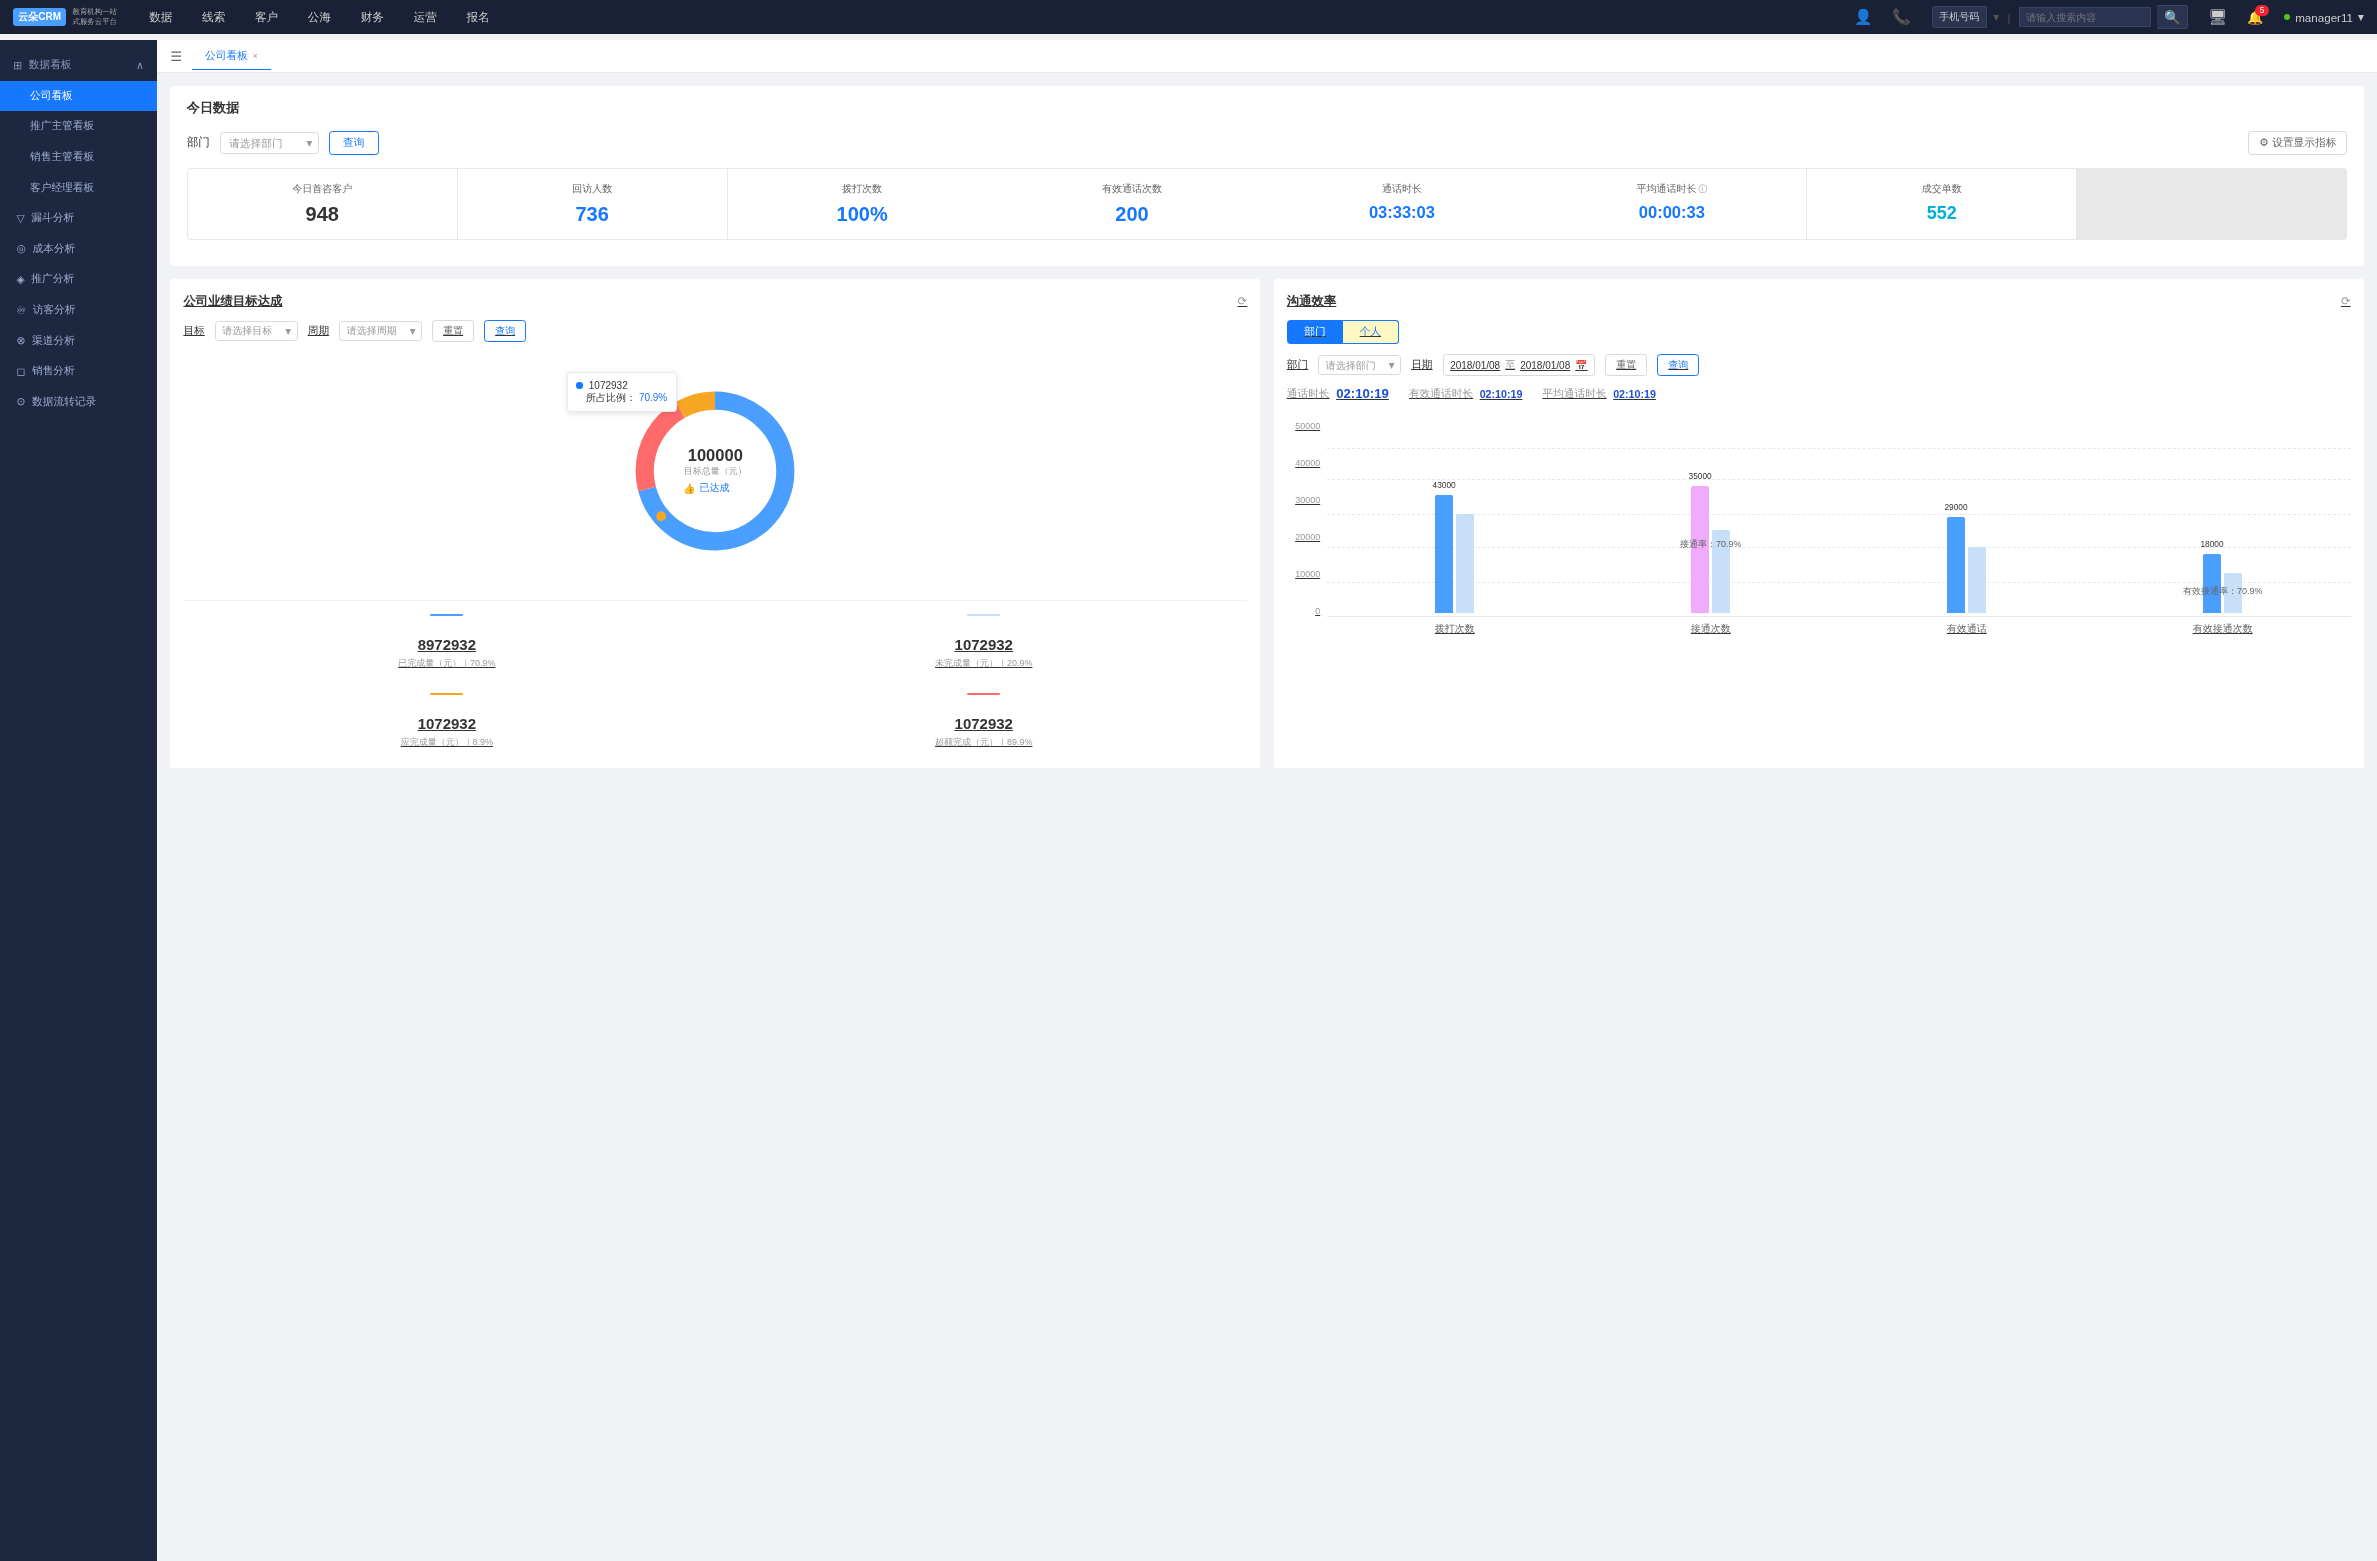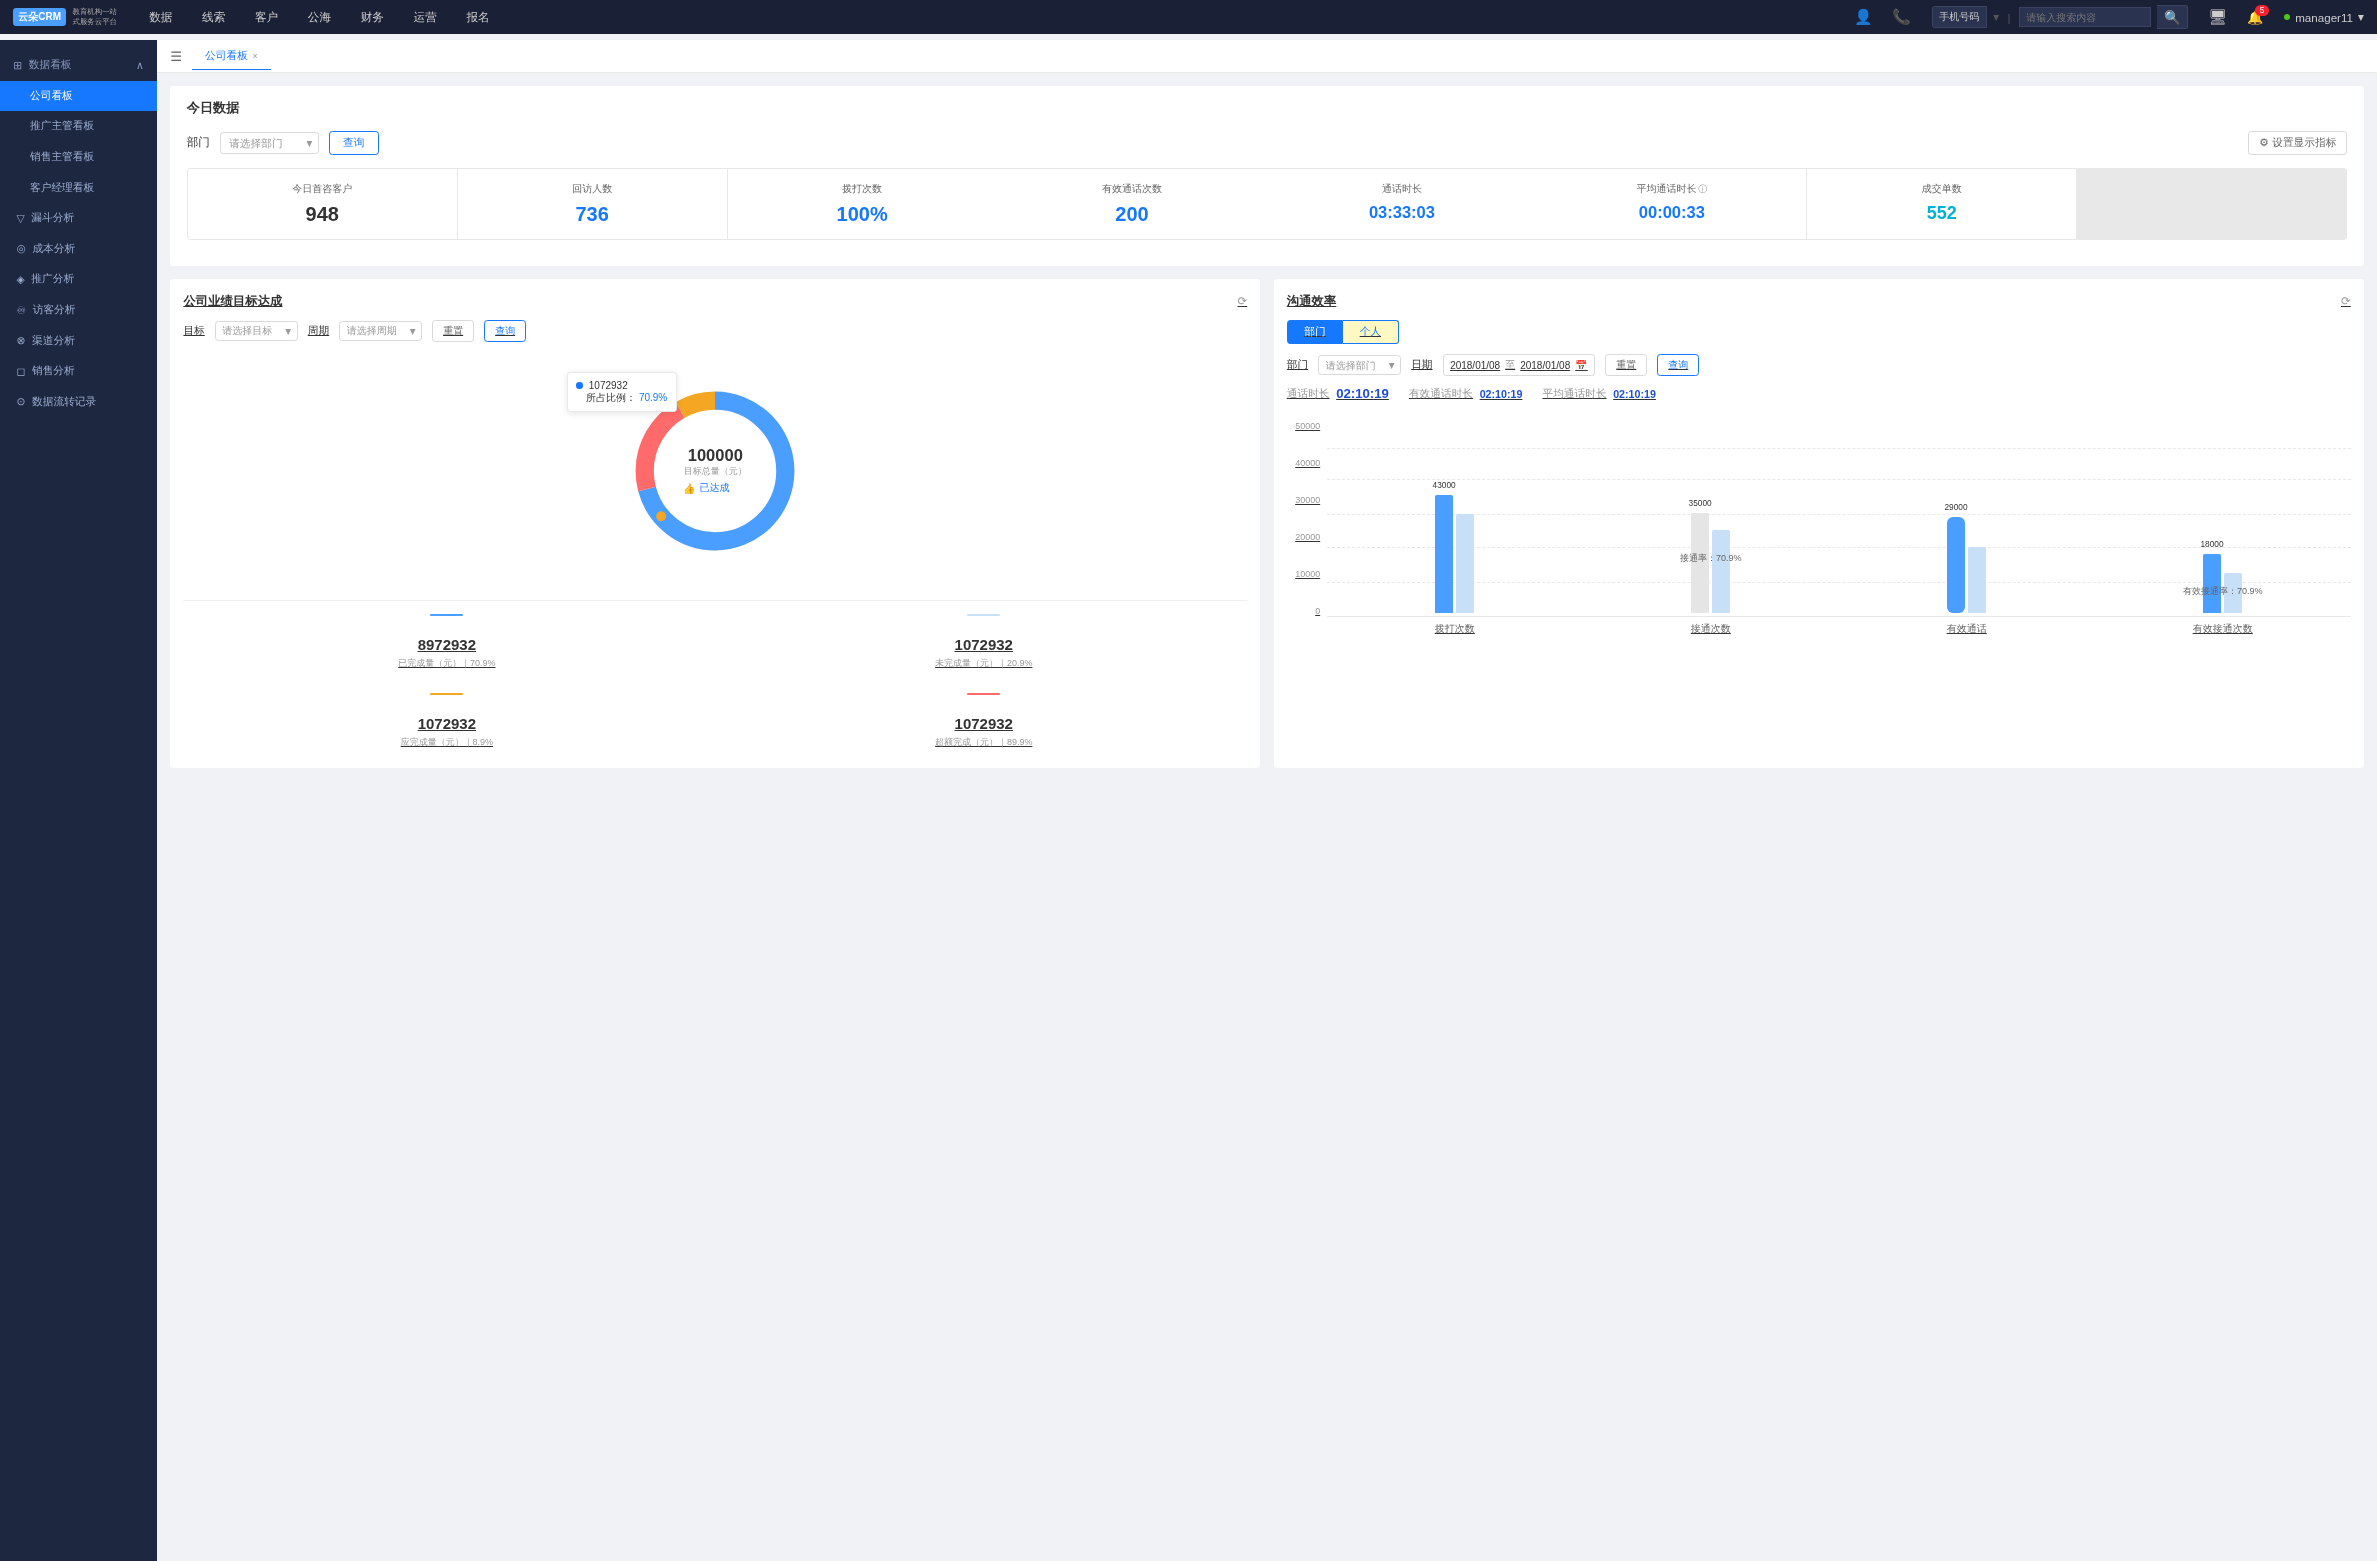--- a/index.html
+++ b/index.html
@@ -407,29 +407,29 @@
                   <div class="grid-line" style="bottom:17%;"></div>
 
                   <div class="bar-group">
                     <div class="bar" style="height:118px;background:#4a9eff;">
                       <span class="bar-label">43000</span>
                     </div>
                     <div class="bar bar-light" style="height:99px;"></div>
                   </div>
 
                   <div class="bar-group">
-                    <div class="bar" style="height:100px;background:#e5e5e5;">
+                    <div class="bar" style="height:127px;background:#f0abfc;">
                       <span class="bar-label">35000</span>
                     </div>
                     <div class="bar bar-light" style="height:83px;"></div>
                     <div style="position:absolute;bottom:50%;left:0;right:0;text-align:center;font-size:9px;color:#666;white-space:nowrap;">接通率：70.9%</div>
                   </div>
 
                   <div class="bar-group">
-                    <div class="bar" style="height:96px;background:#4a9eff;border-radius:6px;">
+                    <div class="bar" style="height:96px;background:#4a9eff;">
                       <span class="bar-label">29000</span>
                     </div>
                     <div class="bar bar-light" style="height:66px;"></div>
                   </div>
 
                   <div class="bar-group">
                     <div class="bar" style="height:59px;background:#4a9eff;">
                       <span class="bar-label">18000</span>
                     </div>
                     <div class="bar bar-light" style="height:40px;"></div>

